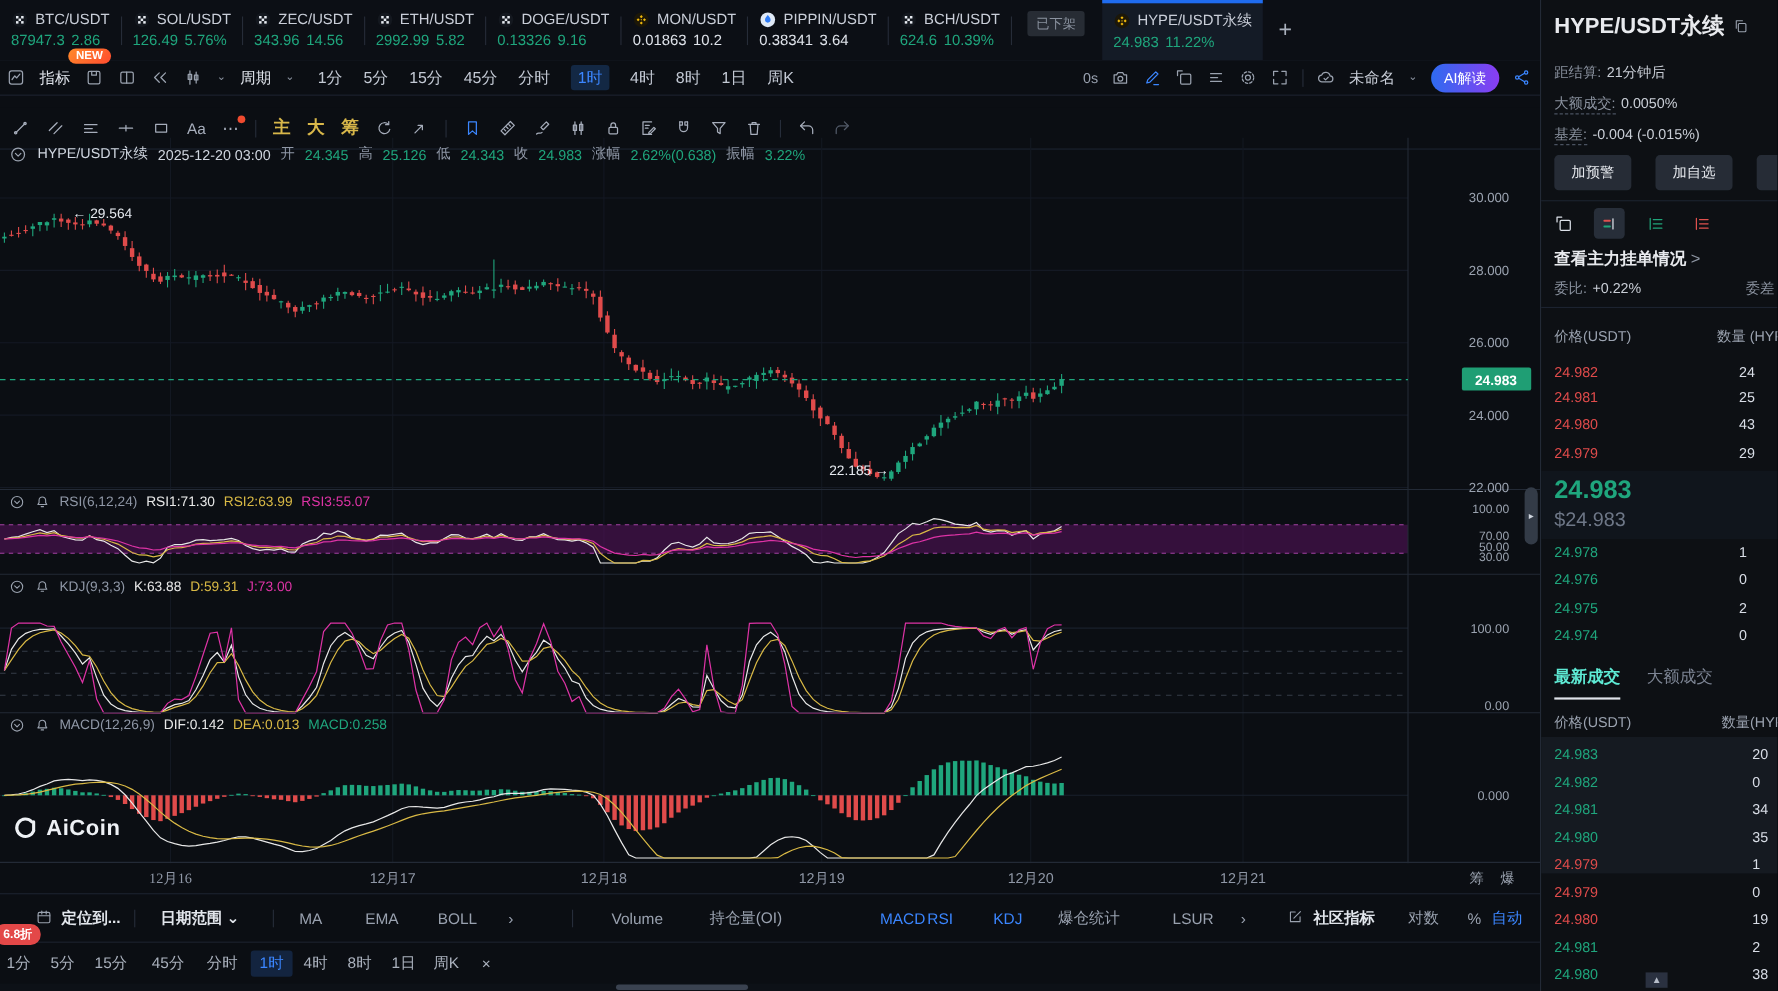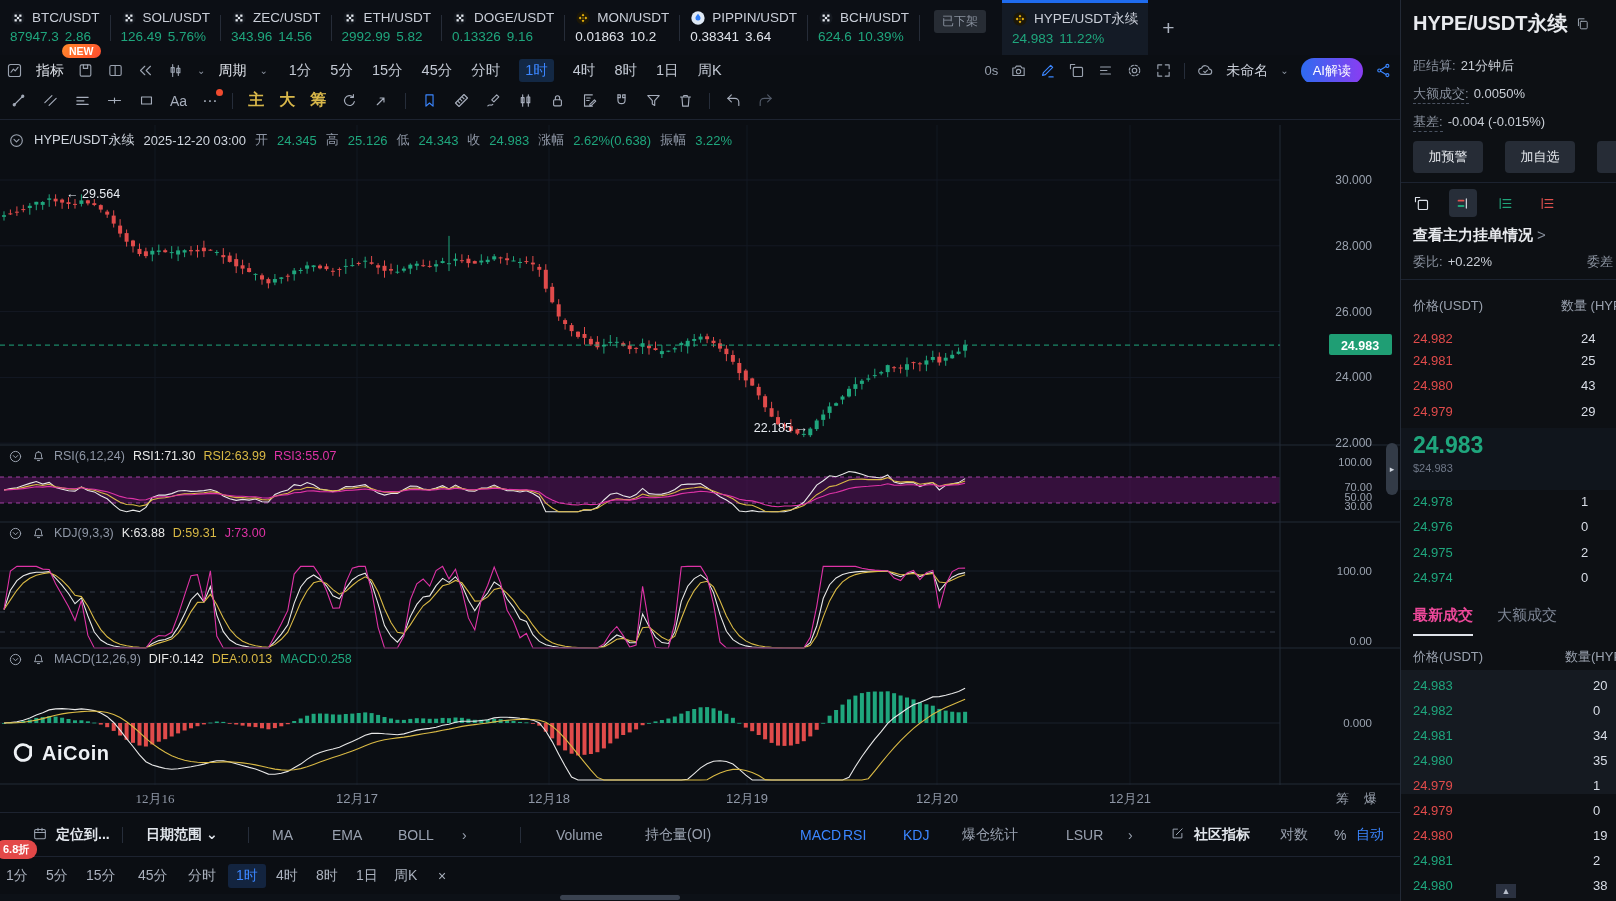--- a/index.html
+++ b/index.html
@@ -25,21 +25,21 @@
   #toolbar{position:absolute;left:0;top:55px;width:1400px;height:32px;background:#0b0e13;border-bottom:1px solid #1d2330;display:flex;align-items:center;gap:13px;padding:0 8px 0 6px;box-sizing:border-box;}
   #toolbar .lbl{color:#dfe3ea;font-size:14px;white-space:nowrap}
   #tf-top{display:flex;align-items:center;gap:19px;margin-left:8px;}
   .tft{color:#c3c9d4;font-size:14.5px;cursor:pointer;white-space:nowrap}
   .tft.active{color:#3b86ff;background:#132844;border-radius:3px;padding:2px 6px;}
   .tright{margin-left:auto;display:flex;align-items:center;gap:12px;}
   .vsep{width:1px;height:16px;background:#262d3a;}
   #ai-btn{background:linear-gradient(90deg,#2e6bf0,#8a3df2);color:#fff;border:none;border-radius:14px;padding:4px 12px;font-size:13px;cursor:pointer;white-space:nowrap}
   .chev{color:#8b93a0;font-size:10px}
   
-  #drawbar{position:absolute;left:0;top:82px;width:1400px;height:38px;background:#0b0e13;border-bottom:1px solid #1d2330;display:flex;align-items:center;gap:15px;padding-left:10px;box-sizing:border-box;}
+  #drawbar{position:absolute;left:0;top:98px;width:1400px;height:38px;background:#0b0e13;border-bottom:1px solid #1d2330;display:flex;align-items:center;gap:15px;padding-left:10px;box-sizing:border-box;}
   #drawbar .ic{color:#a6adbb;cursor:pointer}
   #drawbar .gold{color:#d8b74a;font-size:16px;font-weight:bold;cursor:pointer}
   #drawbar .tA{color:#a6adbb;font-size:14px;cursor:pointer}
   #drawbar .more{position:relative;color:#a6adbb;font-size:15px;cursor:pointer}
   #drawbar .more i{position:absolute;right:-6px;top:-3px;width:7px;height:7px;border-radius:50%;background:#f04b2f;}
   #drawbar .bluetool{color:#3b86ff}
   #drawbar .dim2{color:#525a68}
   
   #chartwrap{position:absolute;left:0;top:125px;width:1400px;height:687px;}
   #chart-svg{position:absolute;left:0;top:0;}
@@ -83,23 +83,23 @@
   #sb-icons .ib.active{background:#272e39}
   #sb-icons svg{width:17px;height:17px}
   #sb-link{position:absolute;left:12px;top:226px;font-size:15px;font-weight:bold;color:#e8eaee;white-space:nowrap;cursor:pointer}
   #sb-link .arr{color:#8b93a0;font-weight:normal;margin-left:4px}
   .bk-head{position:absolute;font-size:13px;color:#9aa2af;white-space:nowrap}
   .bkrow{position:absolute;left:12px;width:230px;font-size:13px;white-space:nowrap;cursor:pointer}
   .bkrow .qty{position:absolute;left:168px;color:#d8dde6}
   .trrow .qty{left:180px}
   #last-price-block{position:absolute;left:0;top:428px;width:216px;height:62px;background:#10151c;}
   #last-price{position:absolute;left:12px;top:4px;font-size:23px;font-weight:bold;color:#1fa67d}
-  #last-price-usd{position:absolute;left:12px;top:34px;font-size:11px;color:#6e7787}
+  #last-price-usd{position:absolute;left:12px;top:34px;font-size:18px;color:#6e7787}
   .sbtab{position:absolute;font-size:15px;cursor:pointer;white-space:nowrap}
-  #tab-latest{left:12px;color:#ec4899;font-weight:bold;padding-bottom:9px;border-bottom:2px solid #dfe3ea}
+  #tab-latest{left:12px;color:#5eead4;font-weight:bold;padding-bottom:9px;border-bottom:2px solid #dfe3ea}
   #tab-large{left:96px;color:#7d8594}
   #tr-highlight{position:absolute;left:0;top:670px;width:216px;height:124px;background:#151a21;}
 </style>
 </head>
 <body>
 
 <div id="app">
 
   <header id="topbar">
     <div id="tabs">

